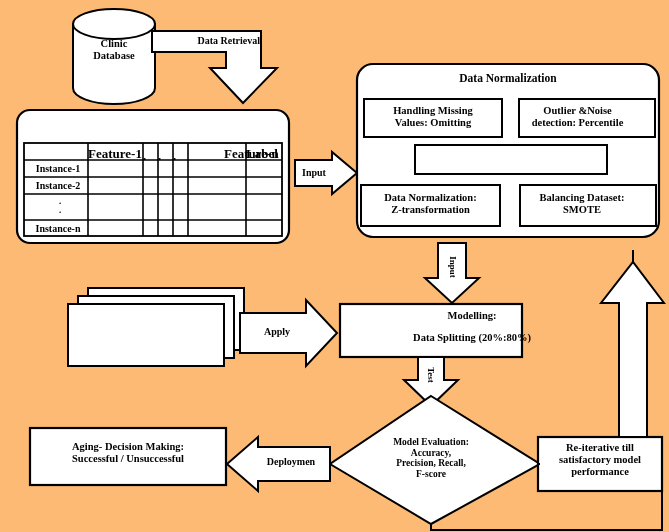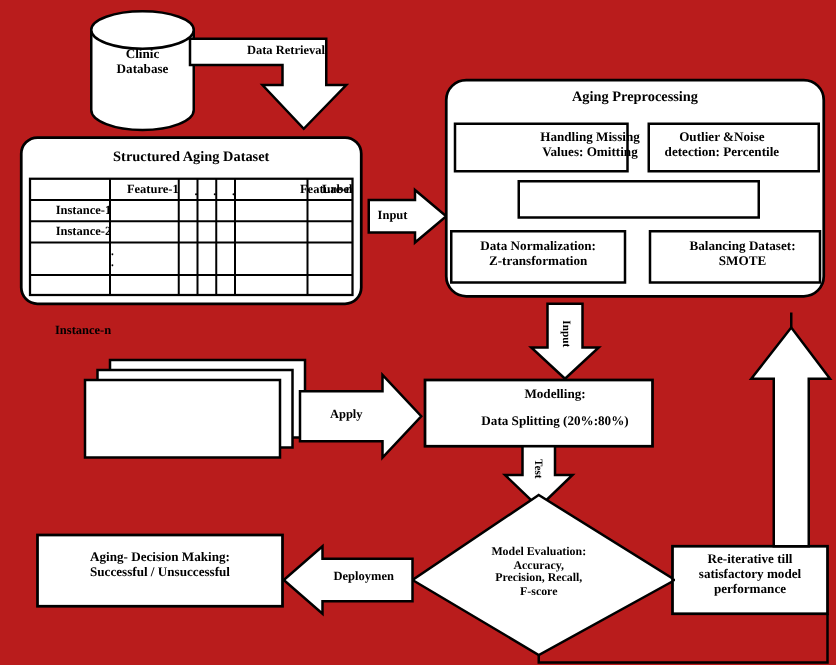--- a/index.html
+++ b/index.html
@@ -4,21 +4,21 @@
 <style>
   html,body{margin:0;padding:0;background:#ffffff;}
   body{
     font-family:"Liberation Serif", serif;
     color:#000;
   }
   #stage{
     position:relative;
     width:669px;
     height:532px;
-    background:#b91c1c;
+    background:#fdba74;
     overflow:hidden;
   }
   #svg-layer{
     position:absolute;
     left:0;top:0;
     width:669px;height:532px;
   }
   .lbl{
     position:absolute;
     font-weight:bold;
@@ -33,29 +33,29 @@
   .t-small{font-size:9.5px;}
   .t-arrow{font-size:10px;}
   .t-vert{
     font-size:9px;
     transform:rotate(90deg);
     transform-origin:center center;
   }
   .cell-txt{
     position:absolute;
     font-weight:bold;
-    font-size:10px;
-    text-align:right;
+    font-size:13px;
+    text-align:left;
     line-height:1;
   }
   .row-txt{
     position:absolute;
     font-weight:bold;
     font-size:10px;
-    text-align:right;
+    text-align:center;
     line-height:1;
   }
 </style>
 </head>
 <body>
 
 <div id="stage">
 
   <svg id="svg-layer" viewBox="0 0 669 532">
 
@@ -154,54 +154,53 @@
     <g fill="none" stroke="#000" stroke-width="2">
       <path d="M633,262 L633,250"></path>
     </g>
   </svg>
 
   <div class="lbl t-sub" style="left:73px;top:38px;width:82px;">Clinic
 Database</div>
 
   <div class="lbl t-arrow" style="left:155px;top:35px;width:105px;text-align:right;">Data Retrieval</div>
 
-  <div class="lbl t-title" style="left:17px;top:120px;width:272px;">Structured Aging Dataset</div>
 
   <div class="cell-txt" style="left:88px;top:147px;width:55px;">Feature-1</div>
   <div class="cell-txt" style="left:143px;top:149px;width:15px;">.</div>
   <div class="cell-txt" style="left:158px;top:149px;width:15px;">.</div>
   <div class="cell-txt" style="left:173px;top:149px;width:15px;">.</div>
   <div class="cell-txt" style="left:188px;top:147px;width:58px;margin-left:36px;">Feature-n</div>
   <div class="cell-txt" style="left:246px;top:147px;width:36px;">Label</div>
 
   <div class="row-txt" style="left:27px;top:164px;width:62px;">Instance-1</div>
   <div class="row-txt" style="left:27px;top:181px;width:62px;">Instance-2</div>
   <div class="row-txt" style="left:29px;top:197px;width:62px;line-height:1.0;font-size:9px;white-space:pre-line;">.
 .</div>
-  <div class="row-txt" style="left:27px;top:224px;width:62px;margin-top:36px;">Instance-n</div>
+  <div class="row-txt" style="left:27px;top:224px;width:62px;">Instance-n</div>
 
   <div class="lbl t-arrow" style="left:296px;top:167px;width:36px;">Input</div>
 
-  <div class="lbl t-title" style="left:357px;top:72px;width:302px;">Aging Preprocessing</div>
-
-  <div class="lbl t-sub" style="left:364px;top:105px;width:138px;padding-left:39px;">Handling Missing
+  <div class="lbl t-title" style="left:357px;top:72px;width:302px;">Data Normalization</div>
+
+  <div class="lbl t-sub" style="left:364px;top:105px;width:138px;">Handling Missing
 Values: Omitting</div>
   <div class="lbl t-sub" style="left:519px;top:105px;width:117px;">Outlier &amp;Noise
 detection: Percentile</div>
   <div class="lbl t-sub" style="left:361px;top:192px;width:139px;">Data Normalization:
 Z-transformation</div>
-  <div class="lbl t-sub" style="left:520px;top:192px;width:124px;padding-left:12px;">Balancing Dataset:
+  <div class="lbl t-sub" style="left:520px;top:192px;width:124px;">Balancing Dataset:
 SMOTE</div>
 
   <div class="lbl t-vert" style="left:433px;top:262px;width:40px;">Input</div>
 
 
   <div class="lbl t-arrow" style="left:248px;top:326px;width:58px;">Apply</div>
 
-  <div class="lbl t-sub" style="left:340px;top:310px;width:208px;line-height:1.05;">Modelling:
+  <div class="lbl t-sub" style="left:340px;top:310px;width:208px;line-height:1.05;padding-left:28px;">Modelling:
 
 Data Splitting (20%:80%)</div>
 
   <div class="lbl t-vert" style="left:412px;top:370px;width:38px;">Test</div>
 
   <div class="lbl t-small" style="left:355px;top:437px;width:152px;">Model Evaluation:
 Accuracy,
 Precision, Recall,
 F-score</div>
 

